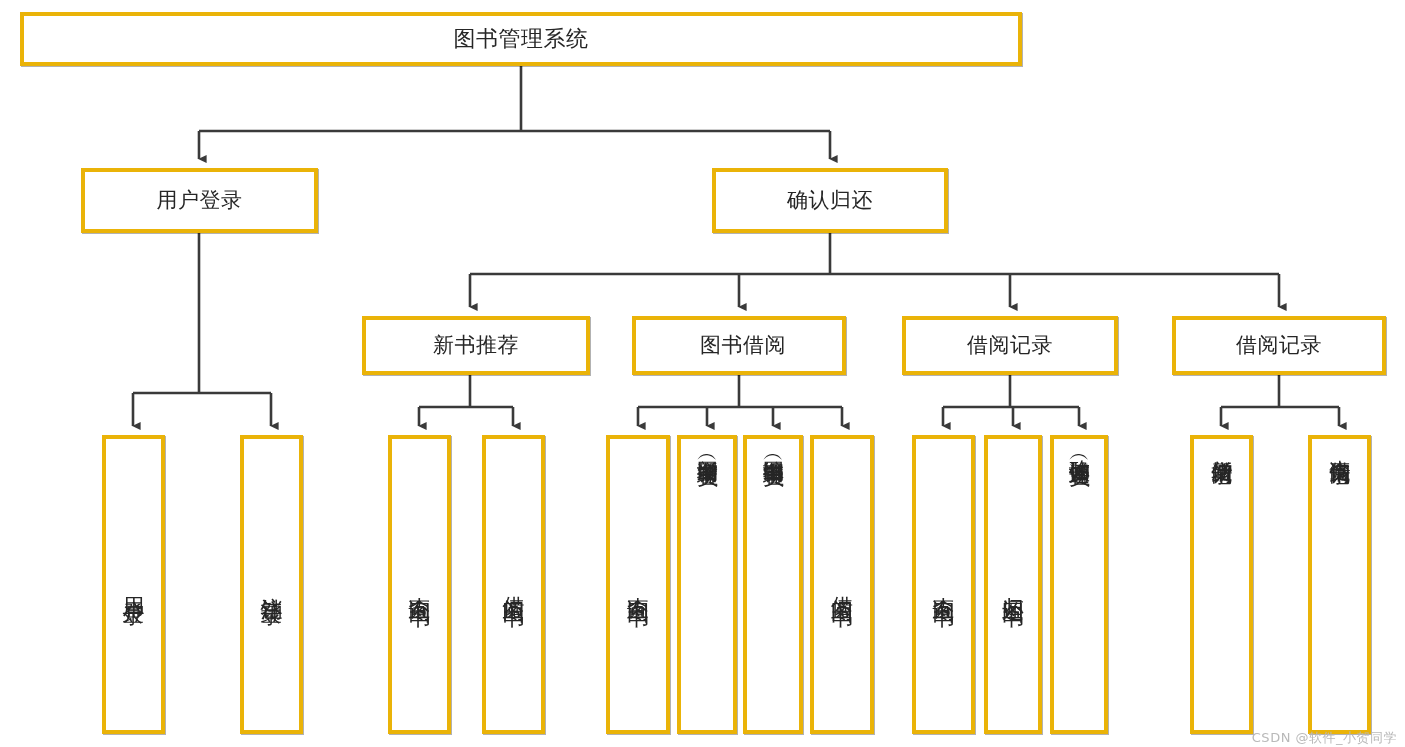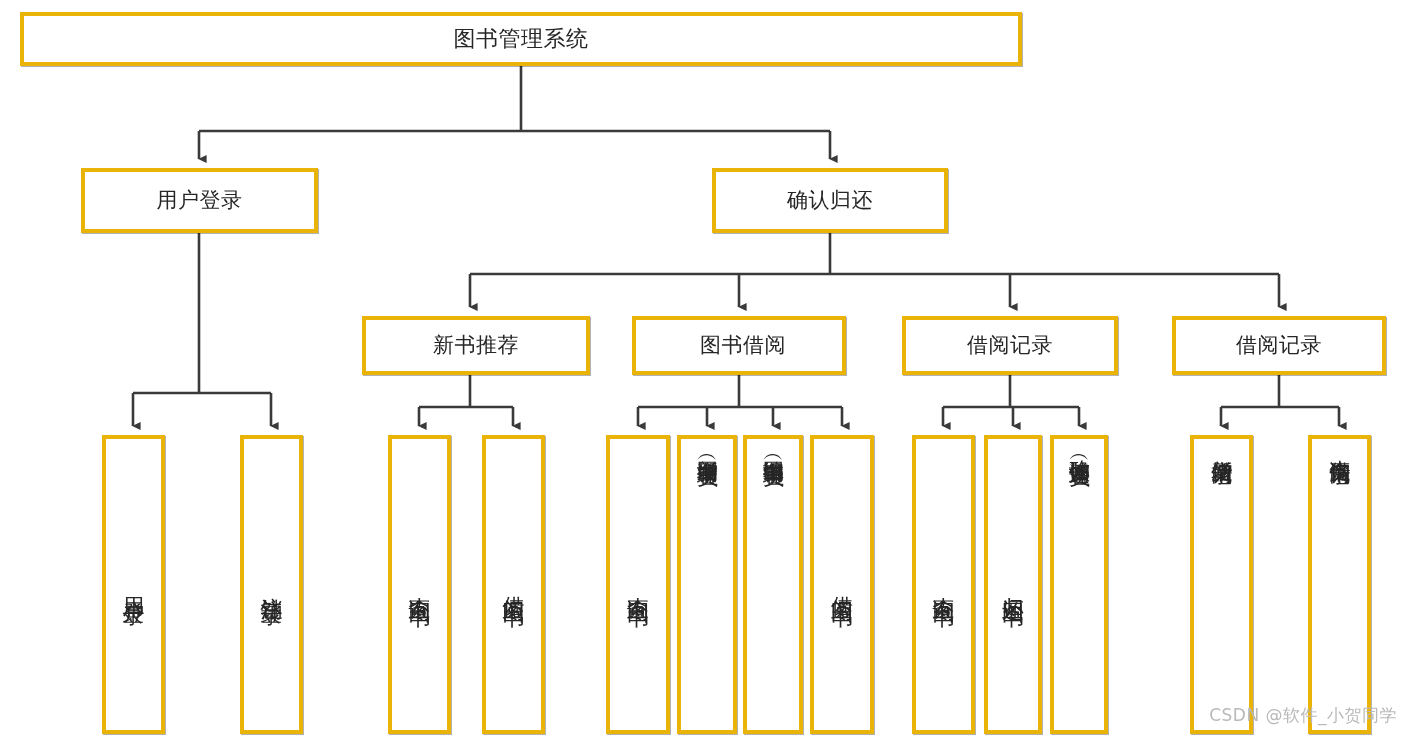--- a/index.html
+++ b/index.html
@@ -67,22 +67,22 @@
     letter-spacing: 1px;
   }
   
   .node.vert.center-text {
     align-items: center;
     padding-top: 0;
   }
   #watermark {
     position: absolute;
     right: 8px;
-    bottom: 20px;
-    font-size: 17px;
+    bottom: 0;
+    font-size: 13px;
     color: #b9b9b9;
     letter-spacing: 0.5px;
     white-space: nowrap;
     font-family: "DejaVu Sans", "Liberation Sans", sans-serif;
   }
 </style>
 </head>
 <body>
 
 <div id="diagram-root">

